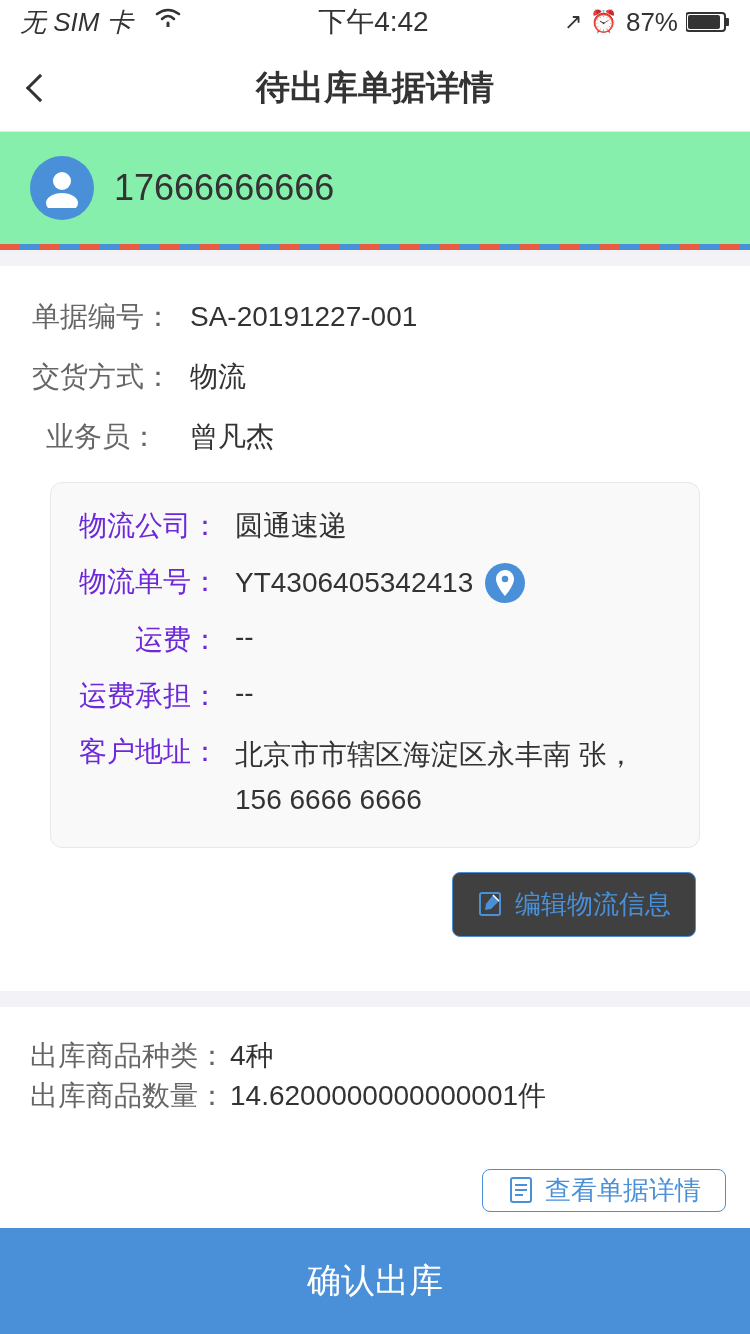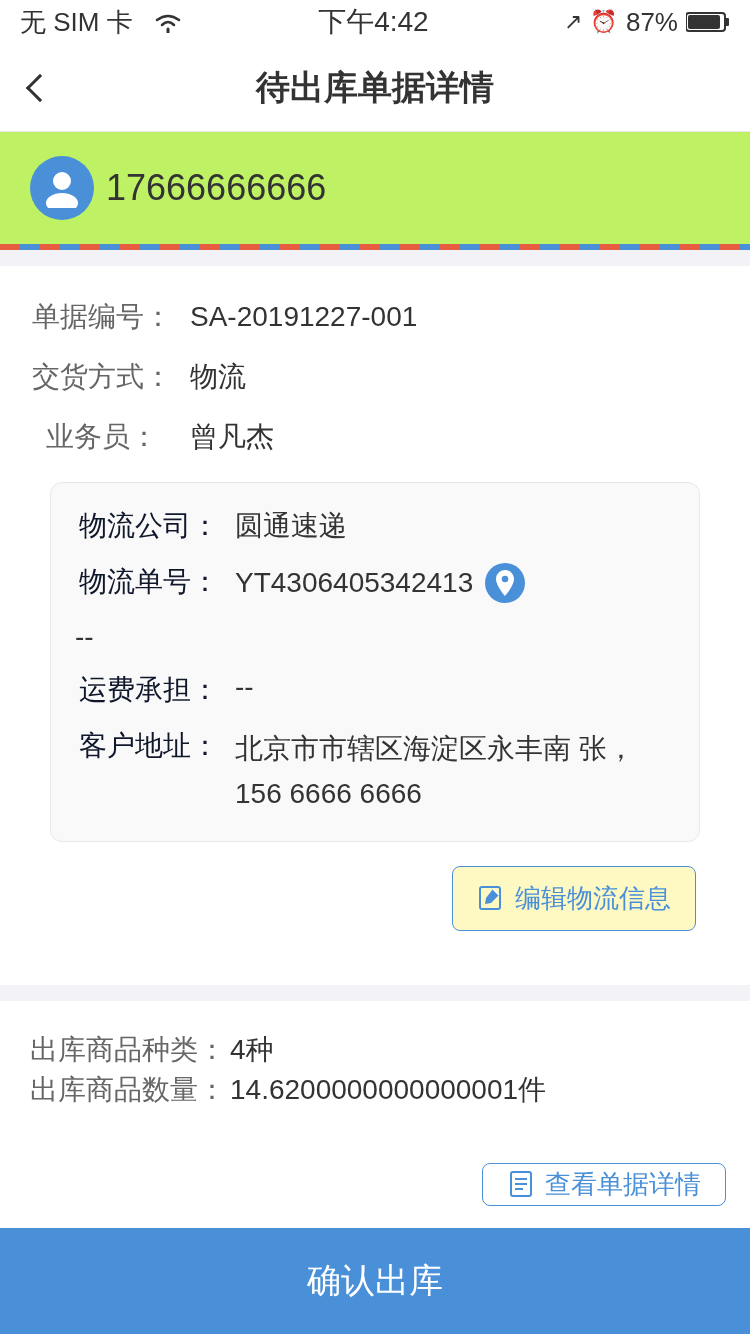--- a/index.html
+++ b/index.html
@@ -21,22 +21,22 @@
       background: #fff;
       display: flex;
       align-items: center;
       justify-content: space-between;
       padding: 0 20px;
       font-size: 26px;
       font-weight: 500;
     }
     .status-bar-left {
       display: flex;
-      align-items: center;
       gap: 20px;
+      font-style: italic;
     }
     .status-bar-right {
       display: flex;
       align-items: center;
       gap: 8px;
     }
 
     
     .nav-bar {
       width: 750px;
@@ -67,25 +67,25 @@
       height: 6px;
       background: repeating-linear-gradient(
         90deg,
         #e85c41 0px, #e85c41 20px,
         #4a90d9 20px, #4a90d9 40px
       );
     }
 
     
     .customer-section {
-      background: #bef264;
+      background: #86efac;
       padding: 24px 30px;
       display: flex;
       align-items: center;
-      gap: 12px;
+      gap: 20px;
     }
     .customer-avatar {
       width: 64px;
       height: 64px;
       background: #4a90d9;
       border-radius: 50%;
       display: flex;
       align-items: center;
       justify-content: center;
     }
@@ -134,21 +134,21 @@
     }
     .logistics-row {
       display: flex;
       align-items: flex-start;
       margin-bottom: 18px;
     }
     .logistics-row:last-child {
       margin-bottom: 0;
     }
     .logistics-label {
-      color: #0f172a;
+      color: #6d28d9;
       font-size: 28px;
       min-width: 160px;
       text-align: right;
       padding-right: 16px;
       flex-shrink: 0;
     }
     .logistics-value {
       color: #333;
       font-size: 28px;
       flex: 1;
@@ -177,21 +177,21 @@
     .edit-btn {
       border: 1px solid #4a90d9;
       border-radius: 8px;
       padding: 14px 24px;
       color: #4a90d9;
       font-size: 26px;
       display: flex;
       align-items: center;
       gap: 10px;
       cursor: pointer;
-      background: #fef9c3;
+      background: #404040;
       font-family: Liberation Mono, monospace;
     }
 
     
     .section-divider {
       height: 16px;
       background: #f2f2f7;
     }
 
     
@@ -335,20 +335,21 @@
       <span class="logistics-value">
         <span>YT43064053424​13</span>
         <span class="location-icon">
           <svg width="22" height="26" viewBox="0 0 22 26" fill="none">
             <path d="M11 0C6.03 0 2 4.03 2 9c0 6.75 9 17 9 17s9-10.25 9-17c0-4.97-4.03-9-9-9zm0 12.25A3.25 3.25 0 1 1 11 5.75a3.25 3.25 0 0 1 0 6.5z" fill="white"></path>
           </svg>
         </span>
       </span>
     </div>
     <div class="logistics-row">
+      <span class="logistics-label">运费：</span>
       <span class="logistics-value">--</span>
     </div>
     <div class="logistics-row">
       <span class="logistics-label">运费承担：</span>
       <span class="logistics-value">--</span>
     </div>
     <div class="logistics-row">
       <span class="logistics-label">客户地址：</span>
       <span class="logistics-value" style="line-height:1.6;">北京市市辖区海淀区永丰南  张，156 6666 6666</span>
     </div>

